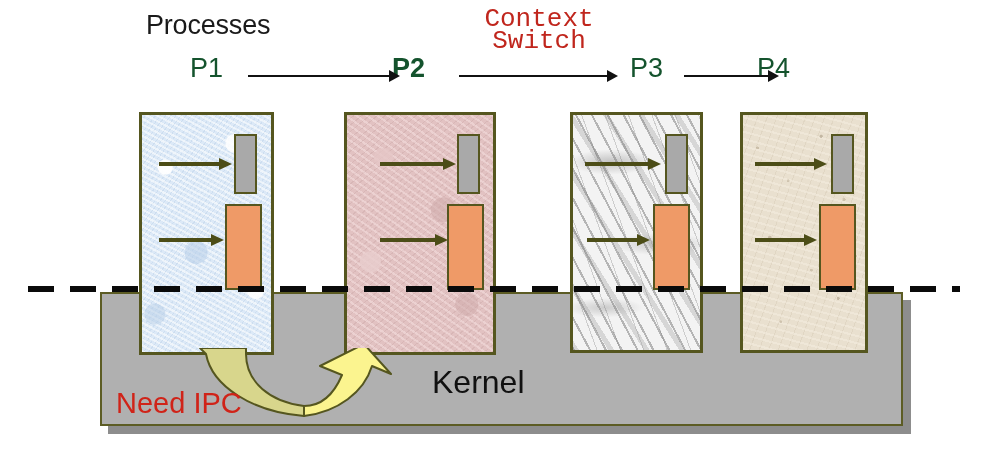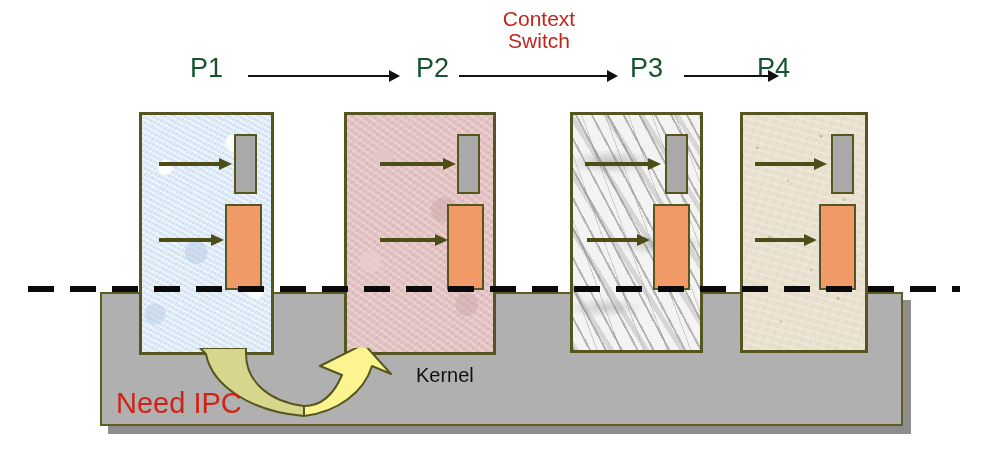--- a/index.html
+++ b/index.html
@@ -33,24 +33,25 @@
     top: 53px;
     font-size: 27px;
     color: #14532d;
     white-space: nowrap;
   }
   .ctx-label {
     position: absolute;
     top: 8px;
     width: 150px;
     text-align: center;
-    font-size: 21px;
+    font-size: 26px;
     line-height: 22px;
     color: #c0261d;
     white-space: pre-line;
+    font-family: Liberation Mono, monospace;
   }
   .top-arrow {
     position: absolute;
     top: 70px;
     height: 12px;
   }
   .top-arrow .shaft {
     position: absolute;
     left: 0;
     top: 5px;
@@ -83,23 +84,23 @@
     left: 100px;
     top: 292px;
     width: 803px;
     height: 134px;
     background: #b0b0b0;
     border: 2px solid #5c5c24;
     box-sizing: border-box;
   }
   .kernel-label {
     position: absolute;
-    left: 416px;
+    left: 432px;
     top: 364px;
-    font-size: 20px;
+    font-size: 32px;
     color: #111111;
     white-space: nowrap;
   }
   .ipc-label {
     position: absolute;
     left: 116px;
     top: 387px;
     font-size: 29px;
     color: #d02318;
     white-space: nowrap;
@@ -287,23 +288,24 @@
   <div class="ipc-arrow">
     <svg width="250" height="72" viewBox="0 0 250 72" xmlns="http://www.w3.org/2000/svg">
       <path d="M14,0 L60,0 L60,6 C60,34 84,54 118,58 L118,68 C66,64 26,38 20,6 Z" fill="#d8d68c" stroke="#55561f" stroke-width="2" stroke-linejoin="round"></path>
       <path d="M118,68 C152,64 178,44 186,18 L205,26 L178,-4 L134,18 L156,27 C148,46 136,58 118,58 Z" fill="#fbf48f" stroke="#55561f" stroke-width="2" stroke-linejoin="round"></path>
     </svg>
   </div>
 
   <div class="kernel-label">Kernel</div>
   <div class="ipc-label">Need IPC</div>
 
+  <div class="hdr-title">Processes</div>
 
   <div class="plabel" style="left:190px;">P1</div>
-  <div class="plabel" style="left:416px;">P2</div>
+  <div class="plabel" style="left:392px;font-weight:bold;">P2</div>
   <div class="plabel" style="left:630px;">P3</div>
   <div class="plabel" style="left:757px;">P4</div>
 
   <div class="top-arrow" style="left:248px; width:152px;">
     <div class="shaft"></div>
       <div class="head"></div>
   </div>
   <div class="top-arrow" style="left:459px; width:159px;">
     <div class="shaft"></div>
       <div class="head"></div>

